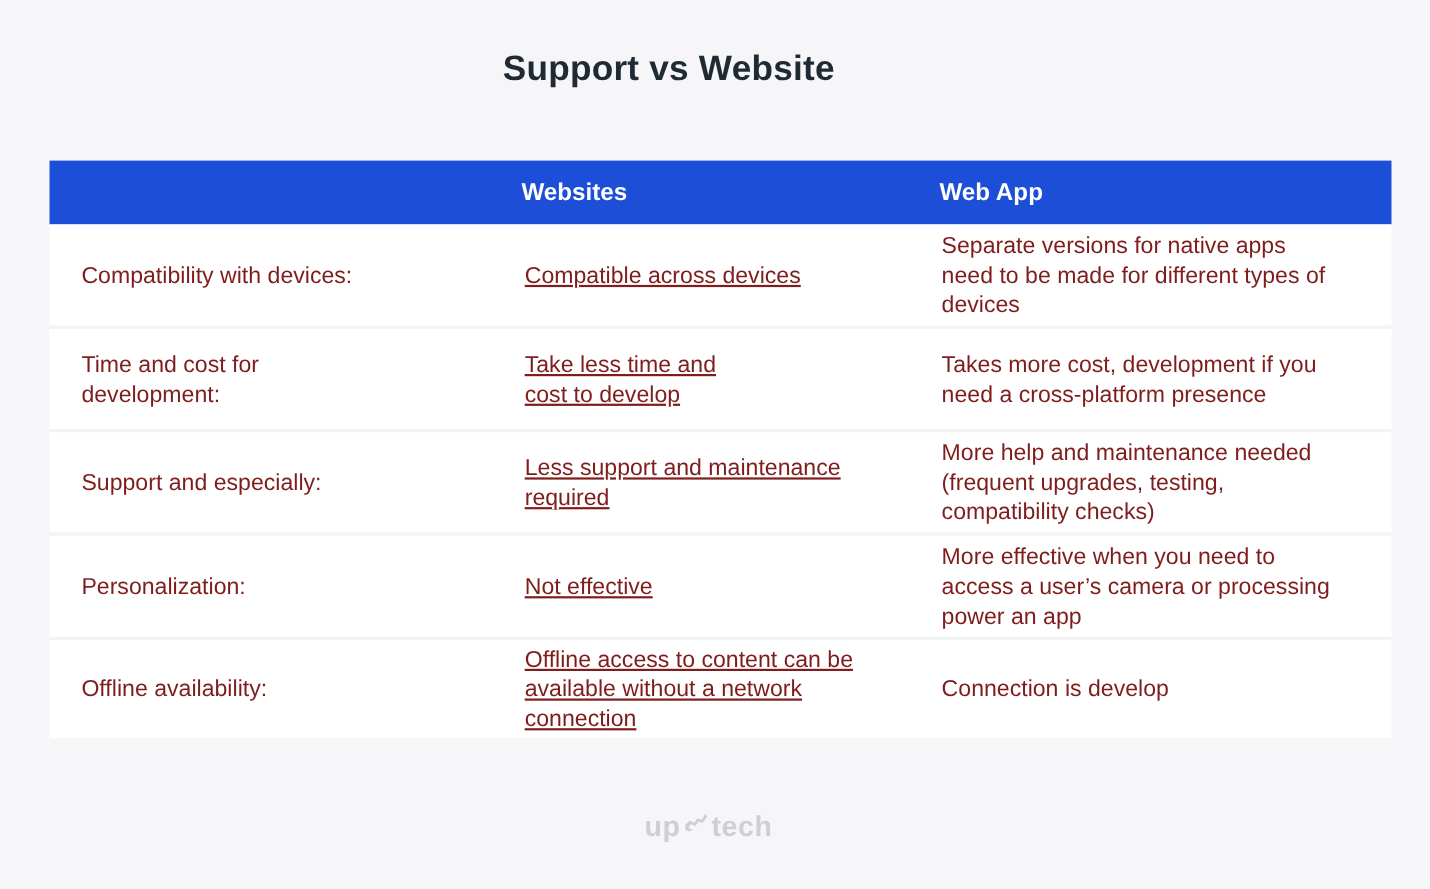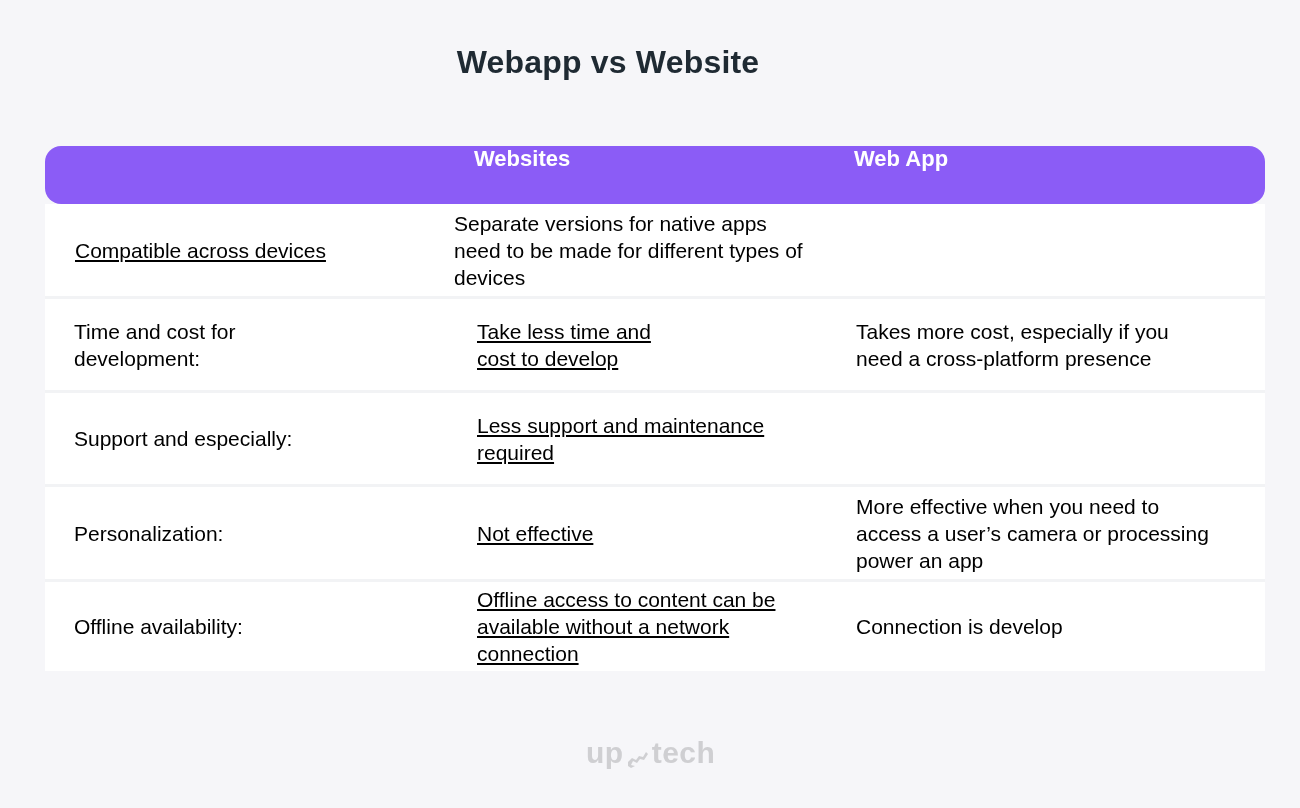--- a/index.html
+++ b/index.html
@@ -14,76 +14,78 @@
   .title {
     position: absolute; left: 0; top: 44px; width: 1216px;
     text-align: center;
     font-size: 32px; font-weight: 700; letter-spacing: 0.2px;
     color: #1f2a33;
   }
   .table {
     position: absolute; left: 45px; top: 146px; width: 1220px;
   }
   .thead {
-    height: 58px; background: #8b5cf6;
-    display: flex;  border-radius: 16px;
+    height: 58px; background: #1d4ed8;
+    display: flex; align-items: center;
   }
   .th {
     color: #ffffff; font-weight: 700; font-size: 22px;
   }
   .c1 { width: 402px; padding-left: 29px; box-sizing: border-box; }
   .c2 { width: 382px; padding-left: 29px; box-sizing: border-box; }
   .c3 { width: 436px; padding-left: 29px; padding-right: 44px; box-sizing: border-box; }
   .th.c2 { padding-left: 27px; }
   .th.c3 { padding-left: 25px; }
   .row {
     display: flex; align-items: center;
     background: #ffffff;
     font-size: 21px; line-height: 27px;
     border-top: 3px solid #f2f3f5;
     box-sizing: border-box;
   }
   .row.first { border-top: none; }
-  .cell { color: #000000; }
+  .cell { color: #7f1d1d; }
   .row .c2 { padding-left: 30px; text-decoration: underline; }
   .row .c3 { padding-left: 27px; }
   .logo {
     position: absolute; left: 586px; top: 736px;
-    font-size: 30px; font-weight: 700; color: #cfcfd2;
+    font-size: 26px; font-weight: 700; color: #cfcfd2;
     letter-spacing: 0.5px;
-    display: flex; align-items: flex-end;
+    display: flex; align-items: flex-start;
   }
   .logo svg { margin: 0 2px; }
 </style>
 </head>
 <body>
 
-<div class="title">Webapp vs Website</div>
+<div class="title">Support vs Website</div>
 
 <div class="table">
   <div class="thead">
     <div class="th c1"></div>
     <div class="th c2">Websites</div>
     <div class="th c3">Web App</div>
   </div>
 
   <div class="row first" style="height:92px">
+    <div class="cell c1">Compatibility with devices:</div>
     <div class="cell c2">Compatible across devices</div>
     <div class="cell c3">Separate versions for native apps need to be made for different types of devices</div>
   </div>
 
   <div class="row" style="height:94px">
     <div class="cell c1" style="padding-right:130px">Time and cost for development:</div>
     <div class="cell c2" style="padding-right:140px">Take less time and cost to develop</div>
-    <div class="cell c3">Takes more cost, especially if you need a cross-platform presence</div>
+    <div class="cell c3">Takes more cost, development if you need a cross-platform presence</div>
   </div>
 
   <div class="row" style="height:94px">
     <div class="cell c1">Support and especially:</div>
     <div class="cell c2">Less support and maintenance required</div>
+    <div class="cell c3">More help and maintenance needed (frequent upgrades, testing, compatibility checks)</div>
   </div>
 
   <div class="row" style="height:95px">
     <div class="cell c1">Personalization:</div>
     <div class="cell c2">Not effective</div>
     <div class="cell c3">More effective when you need to access a user’s camera or processing power an app</div>
   </div>
 
   <div class="row" style="height:92px">
     <div class="cell c1">Offline availability:</div>

